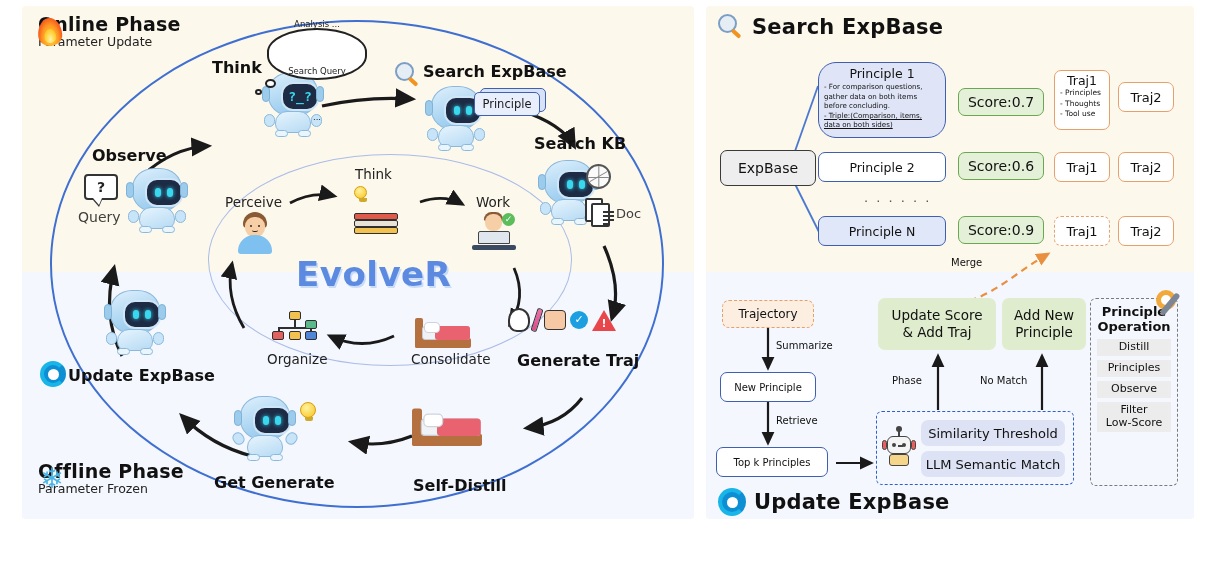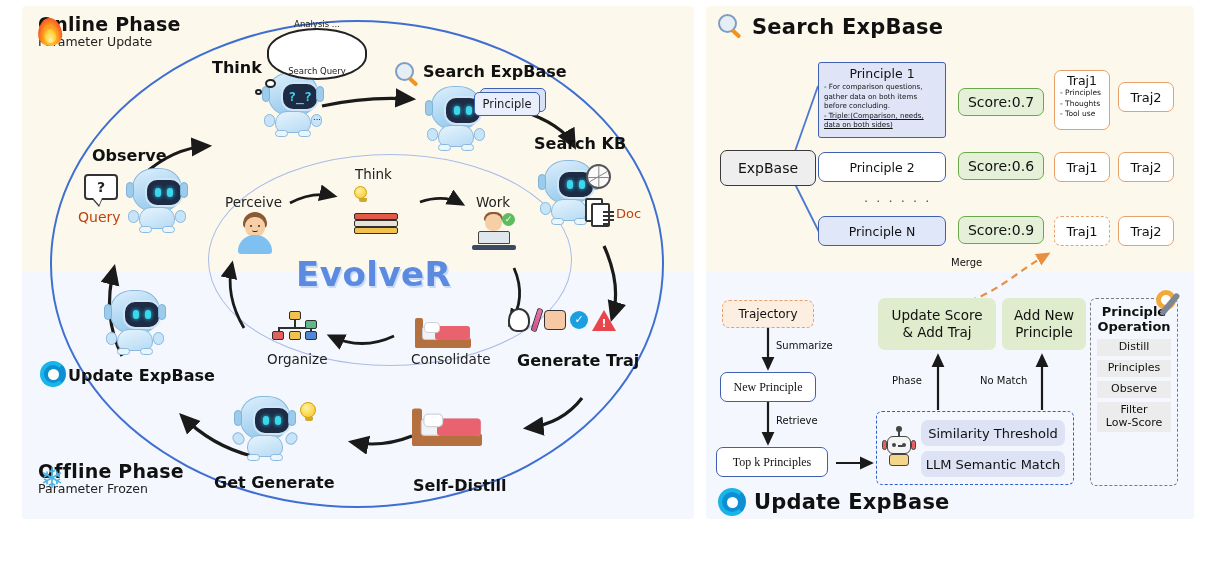--- a/index.html
+++ b/index.html
@@ -84,21 +84,21 @@
   .inner-label {
     position: absolute;
     font-size: 13.5px;
     color: #222;
     white-space: nowrap;
     text-align: center;
   }
   .small-label {
     position: absolute;
     font-size: 11px;
-    color: #c2410c;
+    color: #404040;
     white-space: nowrap;
   }
 
   
   .phase {
     position: absolute;
     display: flex;
     align-items: center;
     gap: 8px;
   }
@@ -265,28 +265,28 @@
     background: #fff;
     white-space: nowrap;
   }
   .rbox.principle   { border: 1.6px solid #3f5fb0; }
   .rbox.principle.filled { background: #e0e7f8; }
   .rbox.score       { border: 1.6px solid #6aa84f; background: #e4f0d8; }
   .rbox.traj        { border: 1.6px solid #e8a06a; background: #fff; }
   .rbox.traj.dashed { border-style: dashed; }
   .rbox.expbase     { border: 1.8px solid #3a3a3a; background: #eeeeee; font-size: 14px; }
   .rbox.green-act   { border: none; background: #dfeccd; font-size: 13.5px; line-height: 1.25; white-space: normal; }
-  .rbox.blue-outline{ border: 1.8px solid #3f5fb0; background: #fff; font-size: 12px; font-family: Liberation Serif, serif; }
+  .rbox.blue-outline{ border: 1.8px solid #3f5fb0; background: #fff; font-size: 10px; }
   .rbox.traj-dash   { border: 1.8px dashed #e8a06a; background: #fdeee2; font-size: 12px; }
   .rbox.match-band  { background: #dde3f4; border: none; font-size: 13px; justify-content: center; }
 
   .p1-card {
     position: absolute;
     border: 1.8px solid #3f5fb0;
-    border-radius: 3px;
+    border-radius: 18px;
     background: #dfe5f7;
     padding: 3px 5px 4px 5px;
   }
   .p1-card .p1-title {
     text-align: center; font-size: 12.5px; color: #111; margin-bottom: 1px;
   }
   .p1-card .p1-body {
     font-size: 7.1px; color: #111; line-height: 1.34;
   }
   .p1-card .p1-body .u { text-decoration: underline; }
@@ -814,21 +814,21 @@
     </div>
 
     <div class="rbox expbase" style="left:14px; top:144px; width:96px; height:36px;">ExpBase</div>
 
     <div class="p1-card" style="left:112px; top:56px; width:128px; height:76px;">
       <div class="p1-title">Principle 1</div>
       <div class="p1-body">
         <div>- For comparison questions,</div>
         <div>gather data on both items</div>
         <div>before concluding.</div>
-        <div class="u">- Triple:(Comparison, needs,</div>
+        <div class="u">- Triple:(Comparison, items,</div>
         <div class="u">data on both sides)</div>
       </div>
     </div>
     <div class="rbox score" style="left:252px; top:82px; width:86px; height:28px; font-size:14px;">Score:0.7</div>
     <div class="traj-detail" style="left:348px; top:64px; width:56px; height:60px;">
       <div class="t-title">Traj1</div>
       <div class="t-body">
         <div>-  Principles</div>
         <div>-  Thoughts</div>
         <div>-  Tool use</div>

